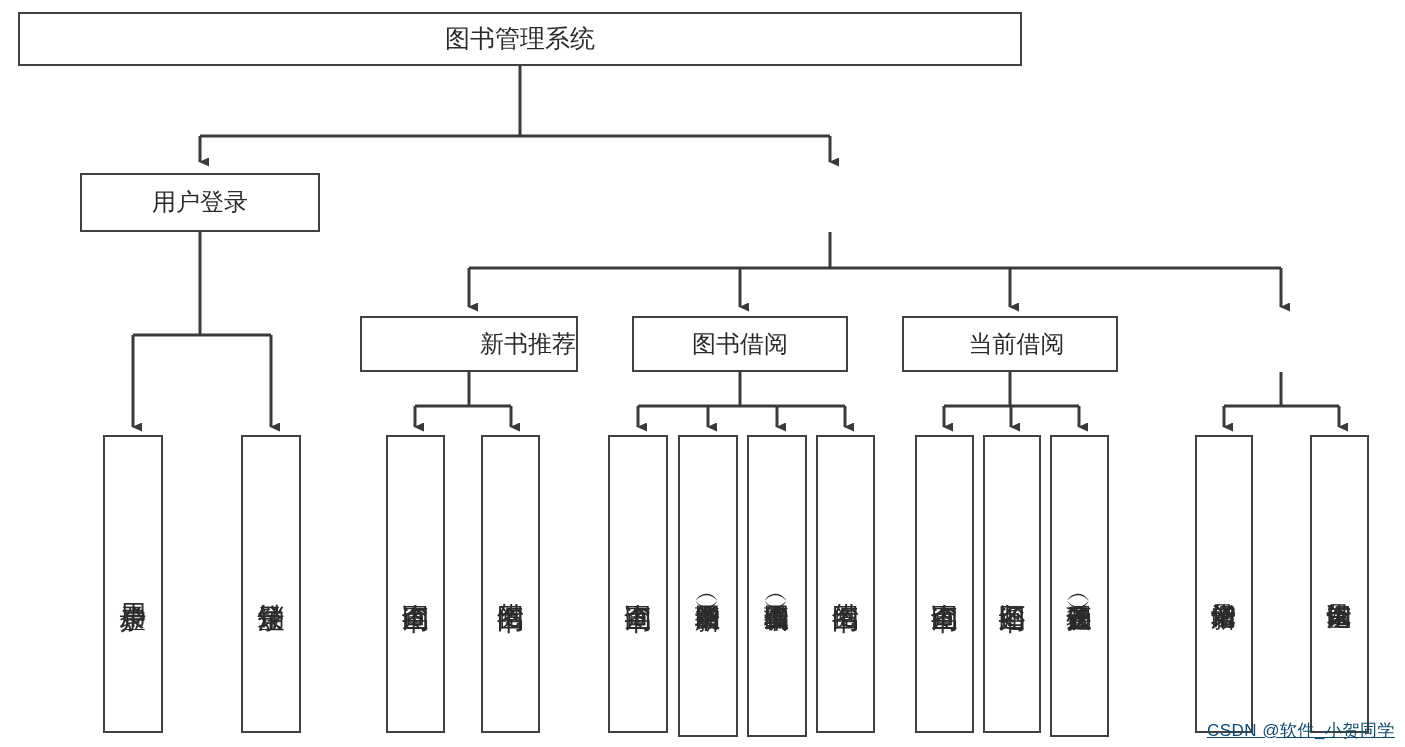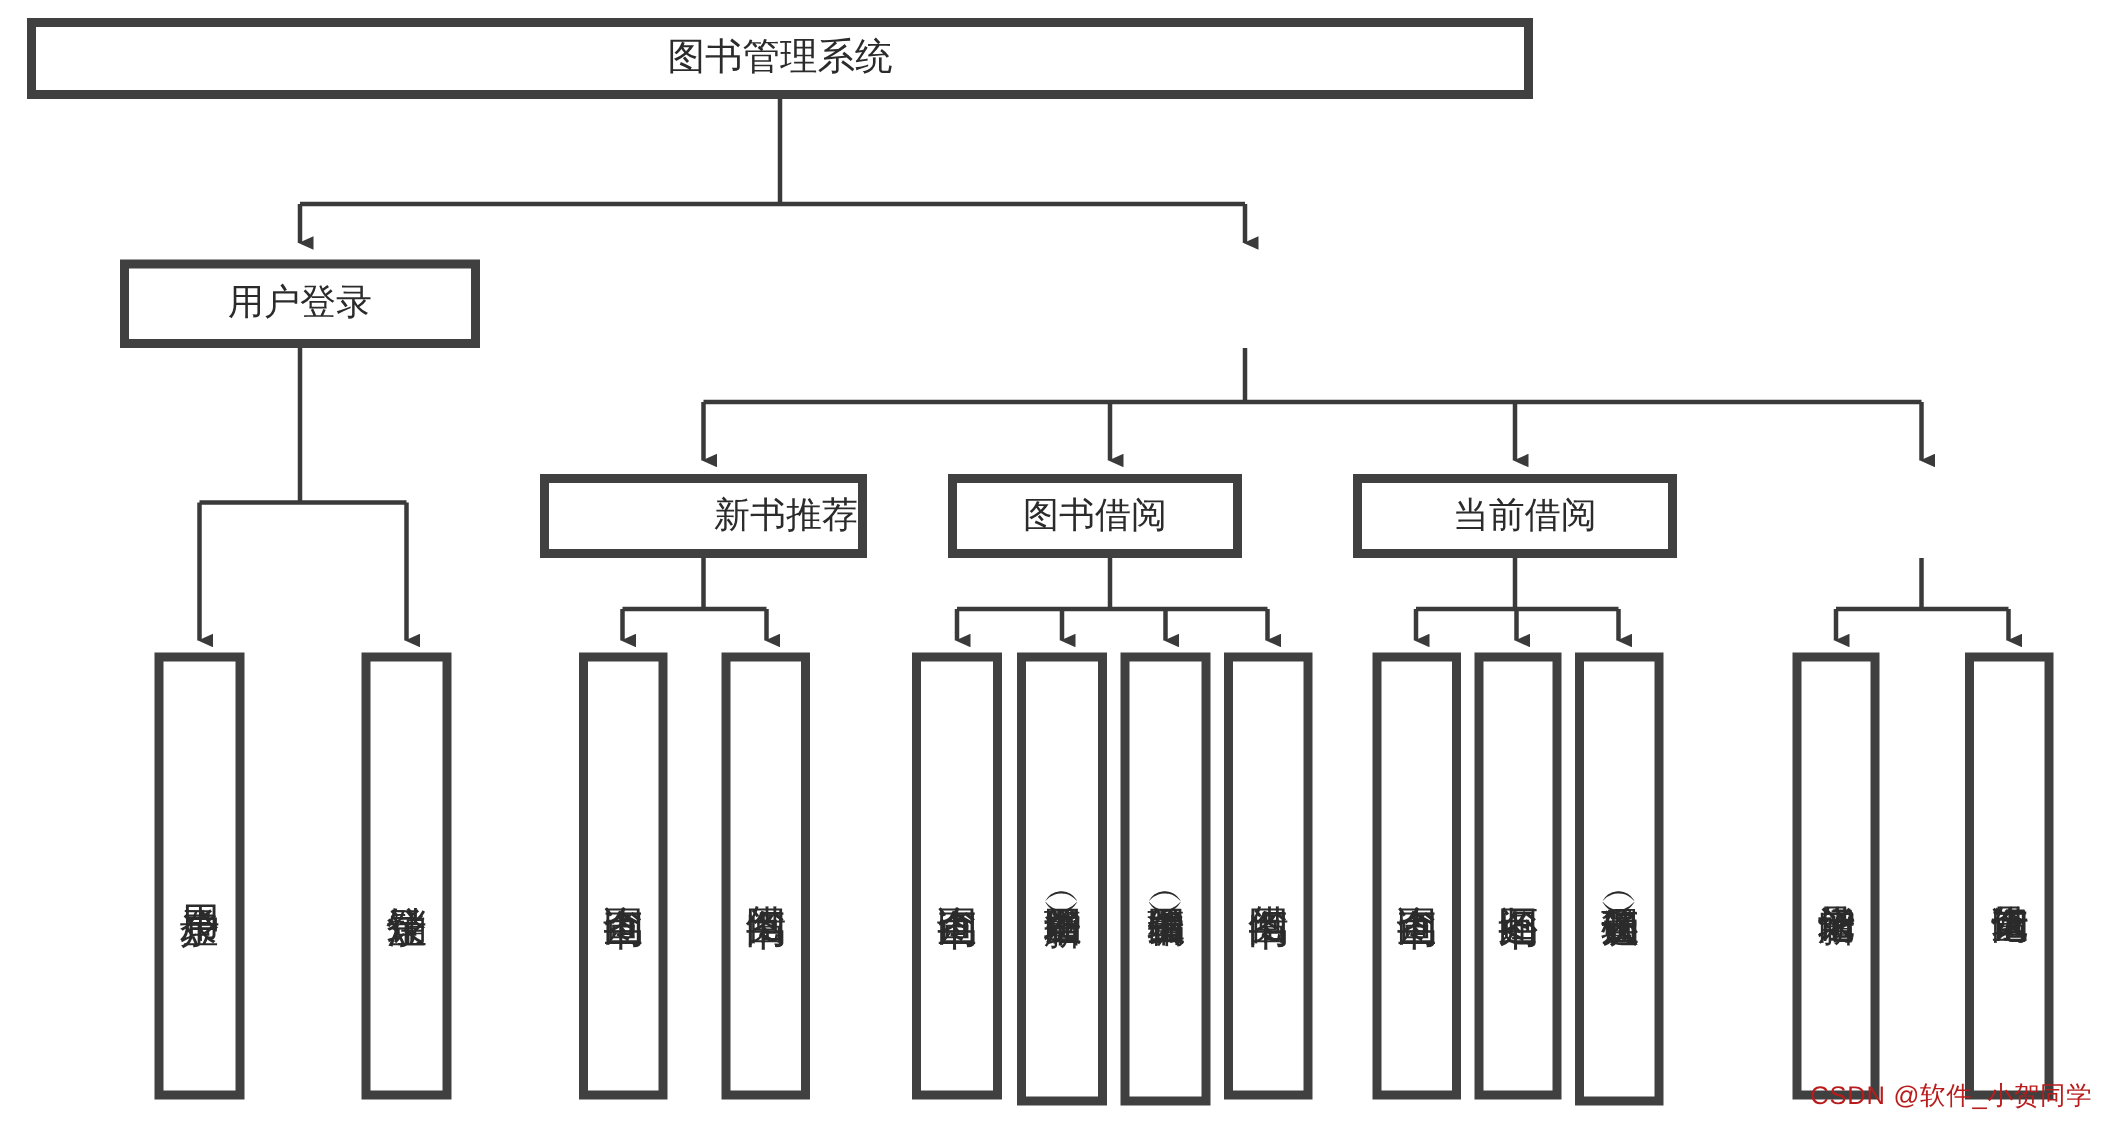--- a/index.html
+++ b/index.html
@@ -21,21 +21,21 @@
     position: absolute;
     left: 0;
     top: 0;
     width: 1405px;
     height: 747px;
     pointer-events: none;
   }
   .node {
     position: absolute;
     box-sizing: border-box;
-    border: 6px solid #404040;
+    border: 2px solid #404040;
     background: #ffffff;
     display: flex;
     align-items: center;
     justify-content: center;
     color: #2b2b2b;
   }
   .node .label {
     display: block;
     text-align: center;
     line-height: 1.18;
@@ -65,24 +65,25 @@
   }
   .node-leaf.tight .label {
     font-size: 25px;
     letter-spacing: 0px;
   }
   #watermark {
     position: absolute;
     right: 10px;
     bottom: 5px;
     font-size: 17px;
-    color: #b91c1c;
+    color: #0c4a6e;
     letter-spacing: 0.5px;
     white-space: nowrap;
     user-select: none;
+    text-decoration: underline;
   }
 </style>
 </head>
 <body>
 
 <div id="diagram-root">
 
   <svg id="edge-layer" viewBox="0 0 1405 747" xmlns="http://www.w3.org/2000/svg">
     <defs>
       <marker id="arrowhead" markerWidth="9" markerHeight="10" refX="4.5" refY="9" orient="auto" markerUnits="userSpaceOnUse">
@@ -137,21 +138,21 @@
     <span class="label">图书管理系统</span>
   </div>
 
   <div class="node node-l2" style="left:80px; top:173px; width:240px; height:59px;">
     <span class="label">用户登录</span>
   </div>
 
   <div class="node node-l3" style="left:360px; top:316px; width:218px; height:56px;justify-content:flex-end;">
     <span class="label">新书推荐</span>
   </div>
-  <div class="node node-l3" style="left:632px; top:316px; width:196px; height:56px;">
+  <div class="node node-l3" style="left:632px; top:316px; width:216px; height:56px;">
     <span class="label">图书借阅</span>
   </div>
   <div class="node node-l3" style="left:902px; top:316px; width:216px; height:56px;padding-left:13px;">
     <span class="label">当前借阅</span>
   </div>
 
   <div class="node node-leaf" style="left:103px; top:435px; width:60px; height:298px;">
     <span class="label">用户登录</span>
   </div>
   <div class="node node-leaf" style="left:241px; top:435px; width:60px; height:298px;">

